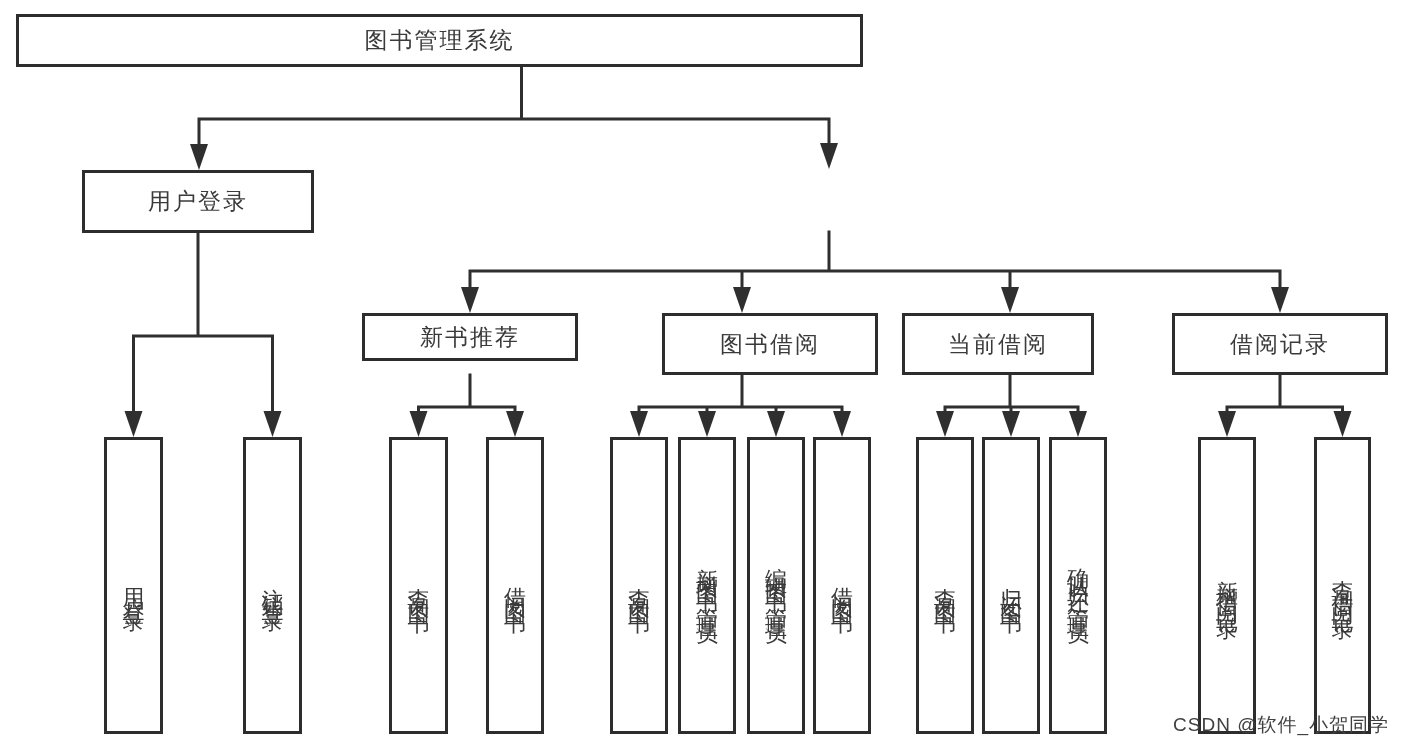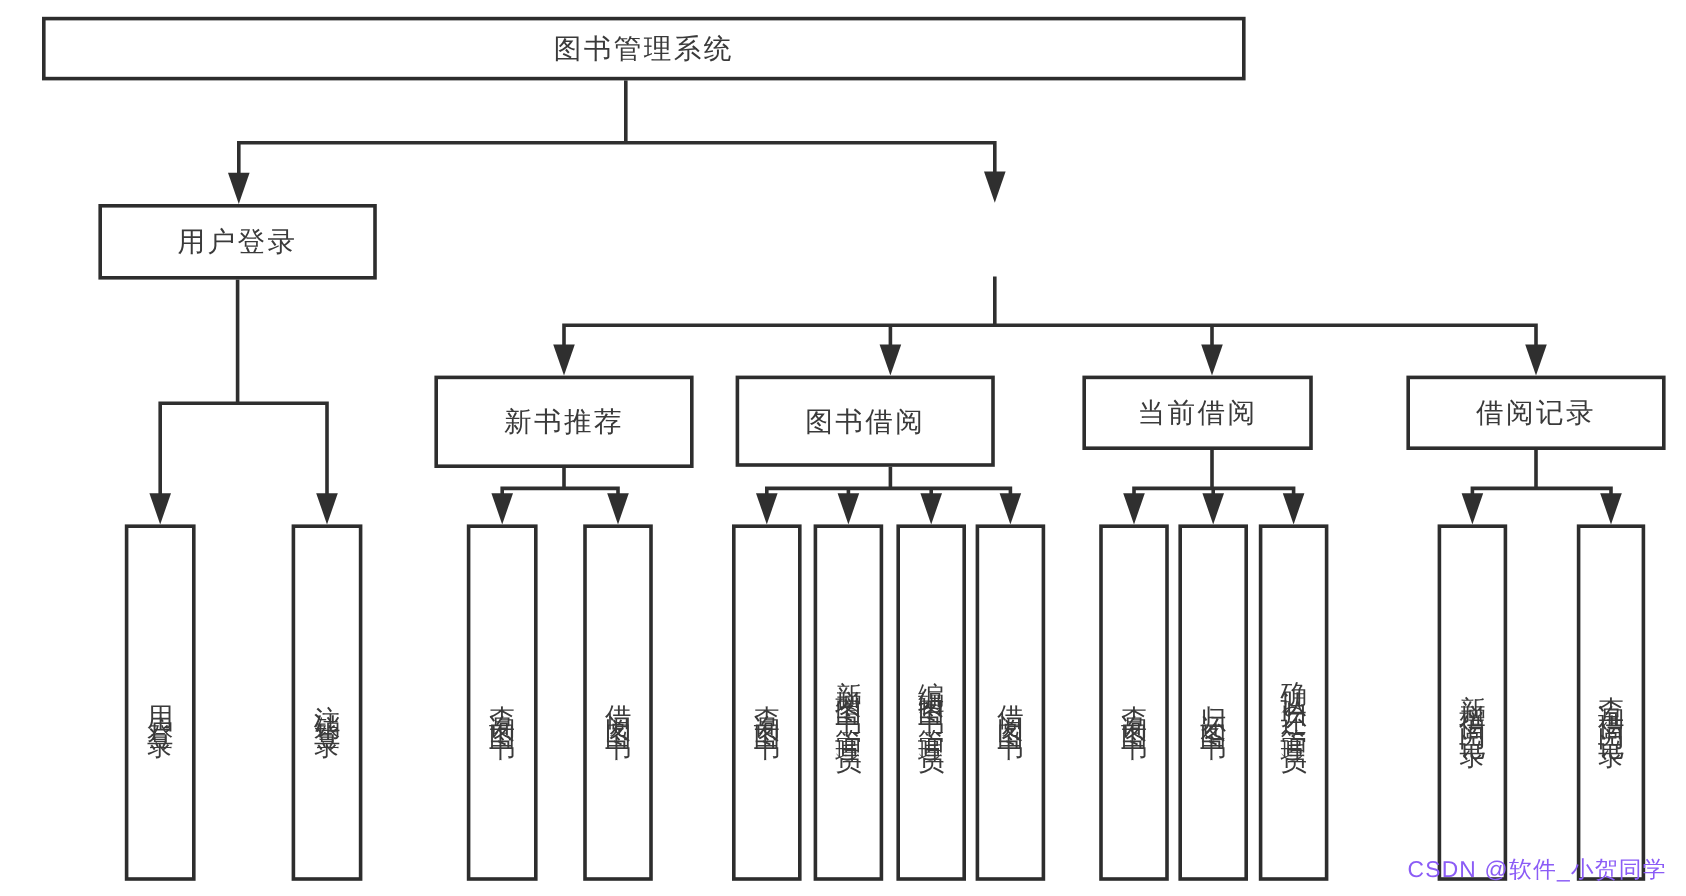--- a/index.html
+++ b/index.html
@@ -55,21 +55,21 @@
     line-height: 1.1;
     color: #3a3a3a;
     white-space: nowrap;
   }
   .watermark {
     position: absolute;
     top: 712px;
     right: 16px;
     font-size: 19px;
     letter-spacing: 1px;
-    color: #8b5cf6;
+    color: #404040;
     z-index: 3;
     white-space: nowrap;
   }
 </style>
 </head>
 <body>
 
 <div class="stage">
 
   <svg class="connectors" viewBox="0 0 1405 747" xmlns="http://www.w3.org/2000/svg">
@@ -108,32 +108,32 @@
       <polygon points="1002,411 1020,411 1011,437"></polygon>
       <polygon points="1069,411 1087,411 1078,437"></polygon>
     </g>
     <g>
       <path d="M1280 375 V407 M1227 407 H1342.5 M1227 407 V413 M1342.5 407 V413"></path>
       <polygon points="1218,411 1236,411 1227,437"></polygon>
       <polygon points="1333.5,411 1351.5,411 1342.5,437"></polygon>
     </g>
   </svg>
 
-  <div class="node" style="left:35px;top:14px;width:1003px;height:53px">
+  <div class="node" style="left:16px;top:14px;width:847px;height:53px">
     <span class="hlabel">图书管理系统</span>
   </div>
 
   <div class="node" style="left:82px;top:170px;width:232px;height:63px">
     <span class="hlabel">用户登录</span>
   </div>
 
-  <div class="node" style="left:362px;top:313px;width:216px;height:77px">
+  <div class="node" style="left:362px;top:313px;width:216px;height:48px">
     <span class="hlabel">新书推荐</span>
   </div>
-  <div class="node" style="left:613px;top:313px;width:216px;height:76px">
+  <div class="node" style="left:662px;top:313px;width:216px;height:62px">
     <span class="hlabel">图书借阅</span>
   </div>
   <div class="node" style="left:902px;top:313px;width:192px;height:62px">
     <span class="hlabel">当前借阅</span>
   </div>
   <div class="node" style="left:1172px;top:313px;width:216px;height:62px">
     <span class="hlabel">借阅记录</span>
   </div>
 
   <div class="node" style="left:104px;top:437px;width:59px;height:297px">

